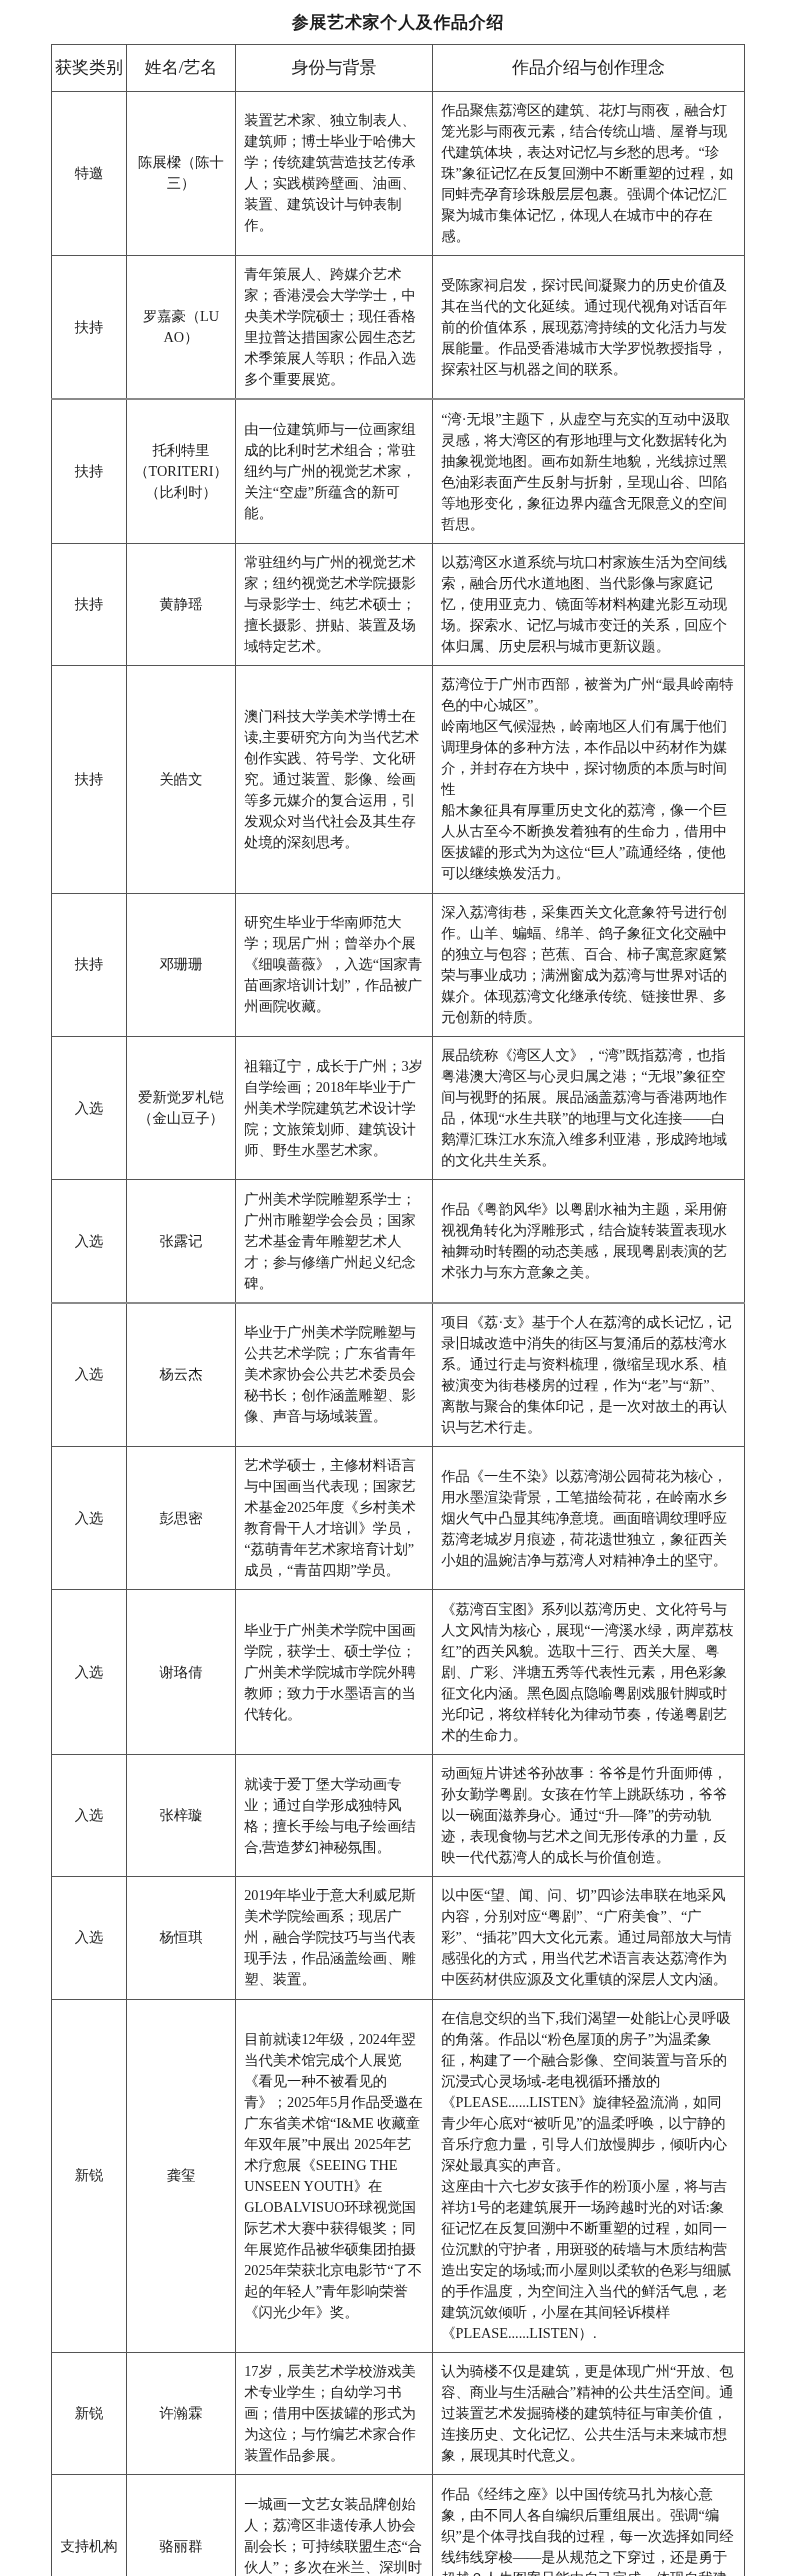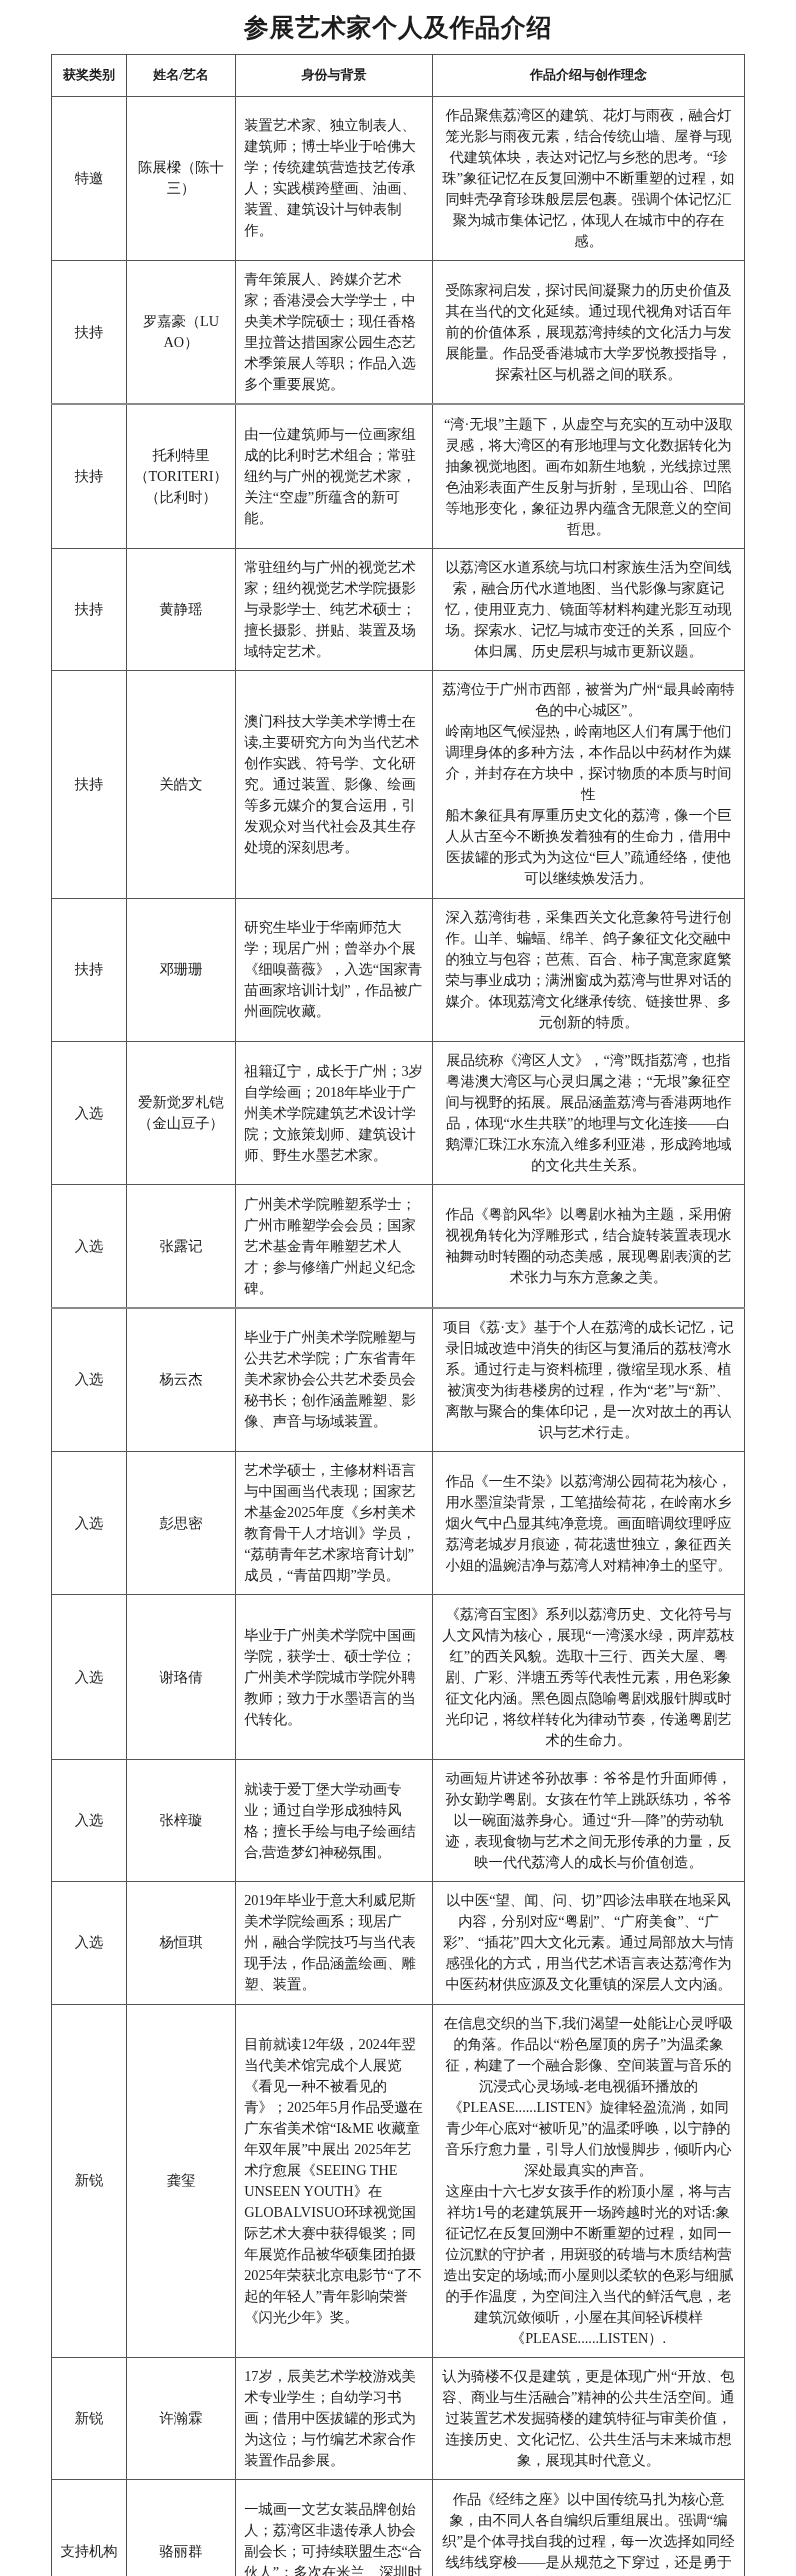--- a/index.html
+++ b/index.html
@@ -4,21 +4,21 @@
 <style>
   html,body{margin:0;padding:0;background:#ffffff;}
   body{
     width:796px;
     font-family:"Liberation Serif","DejaVu Serif",serif;
     color:#1c1c1c;
     -webkit-font-smoothing:antialiased;
   }
   .doc-title{
     text-align:center;
-    font-size:25px;
+    font-size:17px;
     font-weight:bold;
     padding:11px 0 9.5px 0;
     letter-spacing:0.7px;
   }
   table.artists{
     border-collapse:collapse;
     margin:0 auto;
     width:693px;
     table-layout:fixed;
     border:1.4px solid #4f4f4f;
@@ -28,34 +28,34 @@
   col.c3{width:197px;}
   col.c4{width:312px;}
   th,td{
     border-left:0.7px solid #4f4f4f;
     border-right:0.7px solid #4f4f4f;
     border-top:1.4px solid #555555;
     border-bottom:1.4px solid #555555;
     vertical-align:middle;
   }
   th{
-    font-size:13px;
-    font-weight:bold;
+    font-size:17px;
+    font-weight:normal;
     text-align:center;
     padding:11.6px 2.7px;
     background:#ffffff;
   }
   td{font-size:14.3px;line-height:21px;}
   td.c1,td.c2{
     text-align:center;
     padding:5.4px 6.8px;
   }
   td.c3{padding:8.2px 8.2px;}
   td.c4{padding:8.2px 8.2px;}
-  td .para{margin:0;text-align:center;}
+  td .para{margin:0;}
   
   tbody tr:nth-child(3) td{border-top:2.7px solid #8a8a8a;}
   tbody tr:nth-child(9) td{border-top:2.7px solid #8a8a8a;}
 </style>
 </head>
 <body>
 
 <div class="doc-title">参展艺术家个人及作品介绍</div>
 
 <table class="artists">

